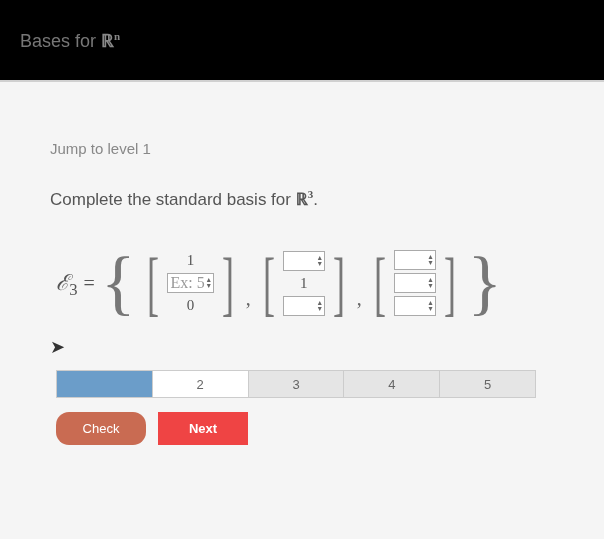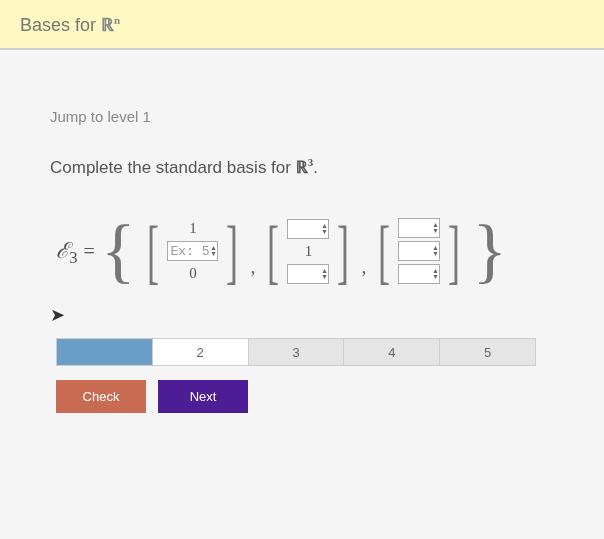--- a/index.html
+++ b/index.html
@@ -5,22 +5,22 @@
     * { box-sizing: border-box; margin: 0; padding: 0; }
     body {
       font-family: Arial, Helvetica, sans-serif;
       background: #f5f5f5;
       width: 604px;
       height: 539px;
       overflow: hidden;
       color: #555;
     }
     .header {
-      padding: 12px 20px;
-      background: #fef9c3;
+      padding: 28px 20px;
+      background: #000000;
       border-bottom: 2px solid #d0d0d0;
       font-size: 18px;
       color: #777;
       font-weight: 500;
     }
     .header .rn { font-family: 'Times New Roman', serif; font-weight: bold; color: #888; }
     .header .rn sup { font-size: 11px; }
     .content { padding: 18px 14px 10px 50px; }
     .jump-link {
       color: #888;
@@ -77,21 +77,21 @@
       align-items: center;
       border: 1px solid #aaa;
       background: #fff;
       padding: 0 2px;
       font-size: 12px;
       color: #888;
       min-width: 42px;
       height: 20px;
       justify-content: space-between;
     }
-    .input-cell .ph { font-size: 13px; color: #999; white-space: nowrap; font-family: Liberation Mono, monospace; }
+    .input-cell .ph { font-size: 16px; color: #999; white-space: nowrap; }
     .stepper {
       display: flex;
       flex-direction: column;
       line-height: 6px;
       font-size: 8px;
       color: #666;
       margin-left: 2px;
     }
     .comma { font-size: 20px; color: #666; align-self: flex-end; margin-bottom: 6px; }
     .cursor-icon { margin-top: -20px; margin-bottom: 12px; color:#333; font-size:18px; }
@@ -119,22 +119,22 @@
 
     .buttons { display: flex; gap: 12px; margin-top: 14px; margin-left: 6px; }
     .btn {
       padding: 9px 24px;
       color: #fff;
       font-size: 13px;
       border: none;
       cursor: pointer;
       min-width: 90px;
     }
-    .btn.check { background: #c96b52; }
-    .btn.next  { background: #4c1d95; }
+    .btn.check { background: #c96b52; border-radius: 13px; }
+    .btn.next  { background: #ef4444; font-weight: bold; }
   </style>
 </head>
 <body>
 
 <div class="header">
   <span>Bases for </span><span class="rn"><span>ℝ</span><sup>n</sup></span>
 </div>
 
 <div class="content">
 

